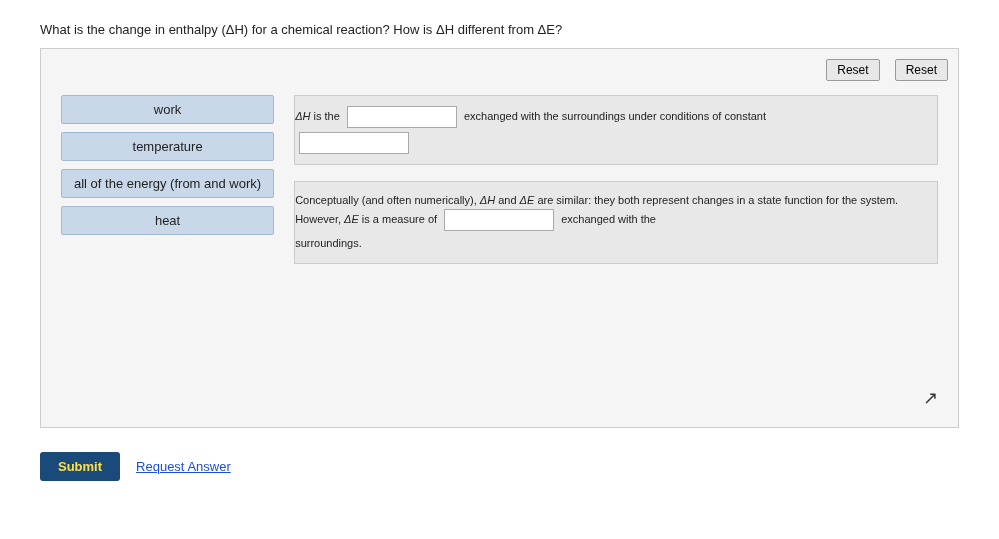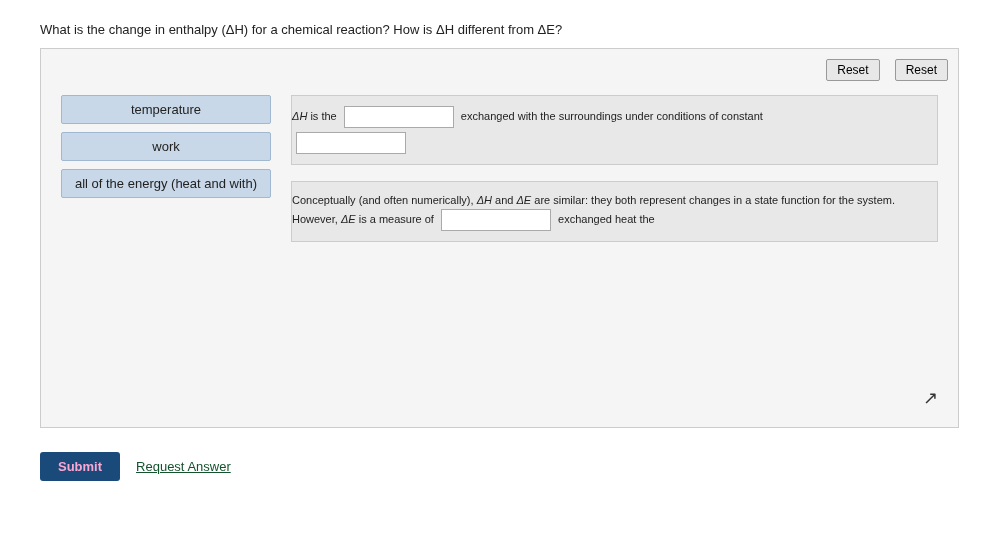--- a/index.html
+++ b/index.html
@@ -83,30 +83,30 @@
       margin: 0 4px;
     }
     .bottom-bar {
       margin-top: 24px;
       display: flex;
       align-items: center;
       gap: 16px;
     }
     .btn-submit {
       background: #1a4a7a;
-      color: #f9a8d4;
+      color: #fde047;
       border: none;
       padding: 7px 18px;
       font-size: 13px;
       cursor: pointer;
       border-radius: 3px;
       font-weight: bold;
     }
     .link-request {
-      color: #14532d;
+      color: #1d4ed8;
       text-decoration: underline;
       cursor: pointer;
       font-size: 13px;
     }
     .cursor-arrow {
       position: absolute;
       bottom: 18px;
       right: 20px;
       font-size: 18px;
       color: #333;
@@ -120,39 +120,43 @@
 </div>
 
 <div class="main-box">
   <div class="top-right-buttons">
     <button class="btn-reset">Reset</button>
     <button class="btn-help">Reset</button>
   </div>
 
   <div class="content-area">
     <div class="left-column">
+      <div class="word-chip">work</div>
       <div class="word-chip">temperature</div>
-      <div class="word-chip">work</div>
-      <div class="word-chip">all of the energy (heat and with)</div>
+      <div class="word-chip">all of the energy (from and work)</div>
+      <div class="word-chip">heat</div>
     </div>
 
     <div class="right-column">
       <div class="sentence-block">
         <span><em>Δ</em><em>H</em> is the </span>
         <span class="drop-box"></span>
         <span> exchanged with the surroundings under conditions of constant</span>
         <div style="margin-top:4px;">
           <span class="drop-box" style="display:inline-block;width:110px;height:22px;border:1px solid #aaa;background:#fff;"></span>
         </div>
       </div>
 
       <div class="sentence-block">
         <span>Conceptually (and often numerically), <em>Δ</em><em>H</em> and <em>Δ</em><em>E</em> are similar: they both represent changes in a state function for the system. However, <em>Δ</em><em>E</em> is a measure of </span>
         <span class="drop-box"></span>
-        <span> exchanged heat the</span>
+        <span> exchanged with the</span>
+        <div style="margin-top:4px;">
+          <span>surroundings.</span>
+        </div>
       </div>
     </div>
   </div>
 
   <span class="cursor-arrow">↗</span>
 </div>
 
 <div class="bottom-bar">
   <button class="btn-submit">Submit</button>
   <a class="link-request">Request Answer</a>

